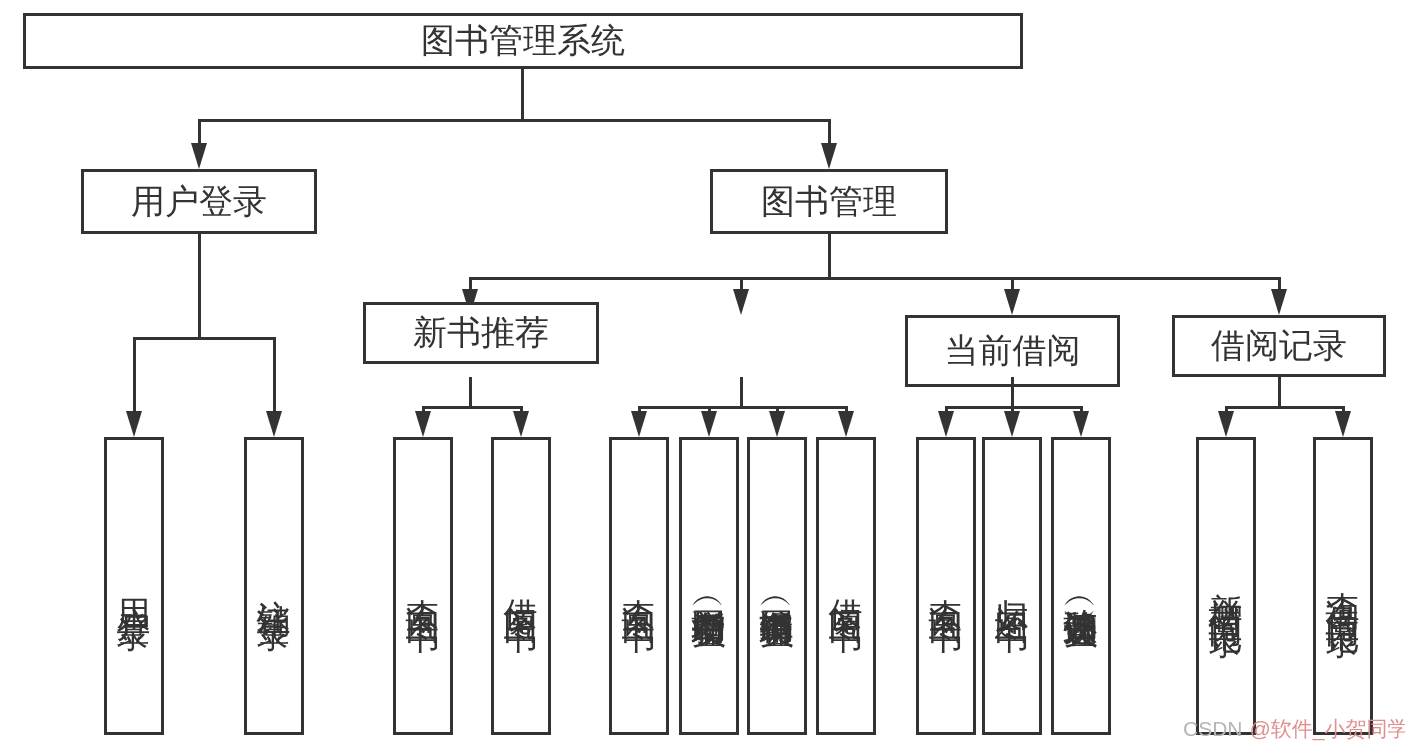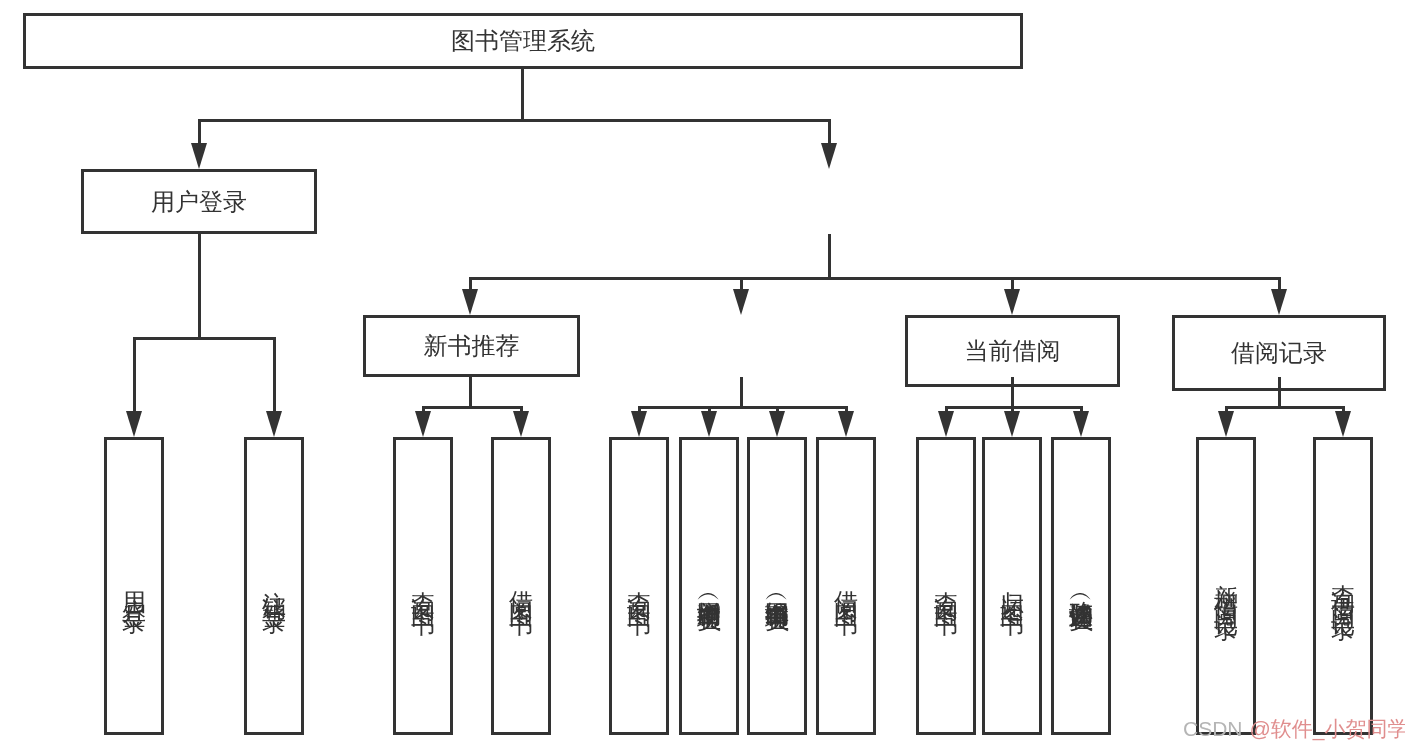--- a/index.html
+++ b/index.html
@@ -14,21 +14,21 @@
   .canvas{
     position:relative;width:1405px;height:747px;overflow:hidden;
     background:var(--page-background);
     font-family:"Liberation Sans","DejaVu Sans",sans-serif;
     color:var(--text);
   }
   .box{
     position:absolute;box-sizing:border-box;
     border:3px solid var(--line);background:var(--box-background);
     display:flex;align-items:center;justify-content:center;
-    font-size:24px;color:var(--text);white-space:nowrap;text-align:right;
+    font-size:34px;color:var(--text);white-space:nowrap;text-align:right;
   }
   .vbox{
     writing-mode:vertical-rl;text-orientation:mixed;
     letter-spacing:7px;white-space:normal;word-break:break-all;
   }
   .vbox.tight{letter-spacing:1px;}
   .hline,.vline{position:absolute;background:var(--line);}
   .hline{height:3px;}
   .vline{width:3px;}
   .arrow{
@@ -51,42 +51,43 @@
   <div class="box" style="left:23px;top:13px;width:1000px;height:56px">图书管理系统</div>
 
   <div class="vline" style="left:521px;top:69px;height:53px"></div>
   <div class="hline" style="left:198px;top:119px;width:632px"></div>
   <div class="vline" style="left:198px;top:119px;height:30px"></div>
   <div class="arrow" style="left:191px;top:143px"></div>
   <div class="vline" style="left:828px;top:119px;height:30px"></div>
   <div class="arrow" style="left:821px;top:143px"></div>
 
   <div class="box" style="left:81px;top:169px;width:236px;height:65px">用户登录</div>
+  <div class="box" style="left:710px;top:169px;width:238px;height:65px">图书管理</div>
 
   <div class="vline" style="left:198px;top:234px;height:103px"></div>
   <div class="hline" style="left:133px;top:337px;width:142px"></div>
   <div class="vline" style="left:133px;top:337px;height:78px"></div>
   <div class="arrow" style="left:126px;top:411px"></div>
   <div class="vline" style="left:273px;top:337px;height:78px"></div>
   <div class="arrow" style="left:266px;top:411px"></div>
 
   <div class="vline" style="left:828px;top:234px;height:45px"></div>
   <div class="hline" style="left:469px;top:277px;width:811px"></div>
   <div class="vline" style="left:469px;top:277px;height:16px"></div>
   <div class="arrow" style="left:462px;top:289px"></div>
   <div class="vline" style="left:740px;top:277px;height:16px"></div>
   <div class="arrow" style="left:733px;top:289px"></div>
   <div class="vline" style="left:1011px;top:277px;height:16px"></div>
   <div class="arrow" style="left:1004px;top:289px"></div>
   <div class="vline" style="left:1278px;top:277px;height:16px"></div>
   <div class="arrow" style="left:1271px;top:289px"></div>
 
-  <div class="box" style="left:363px;top:315px;width:217px;height:62px">新书推荐</div>
+  <div class="box" style="left:363px;top:302px;width:236px;height:62px">新书推荐</div>
   <div class="box" style="left:905px;top:315px;width:215px;height:72px">当前借阅</div>
-  <div class="box" style="left:1172px;top:315px;width:214px;height:76px">借阅记录</div>
+  <div class="box" style="left:1172px;top:315px;width:214px;height:62px">借阅记录</div>
 
   <div class="vline" style="left:469px;top:377px;height:32px"></div>
   <div class="hline" style="left:422px;top:406px;width:100px"></div>
   <div class="vline" style="left:422px;top:406px;height:12px"></div>
   <div class="arrow" style="left:415px;top:411px"></div>
   <div class="vline" style="left:520px;top:406px;height:12px"></div>
   <div class="arrow" style="left:513px;top:411px"></div>
 
   <div class="vline" style="left:740px;top:377px;height:32px"></div>
   <div class="hline" style="left:638px;top:406px;width:209px"></div>

